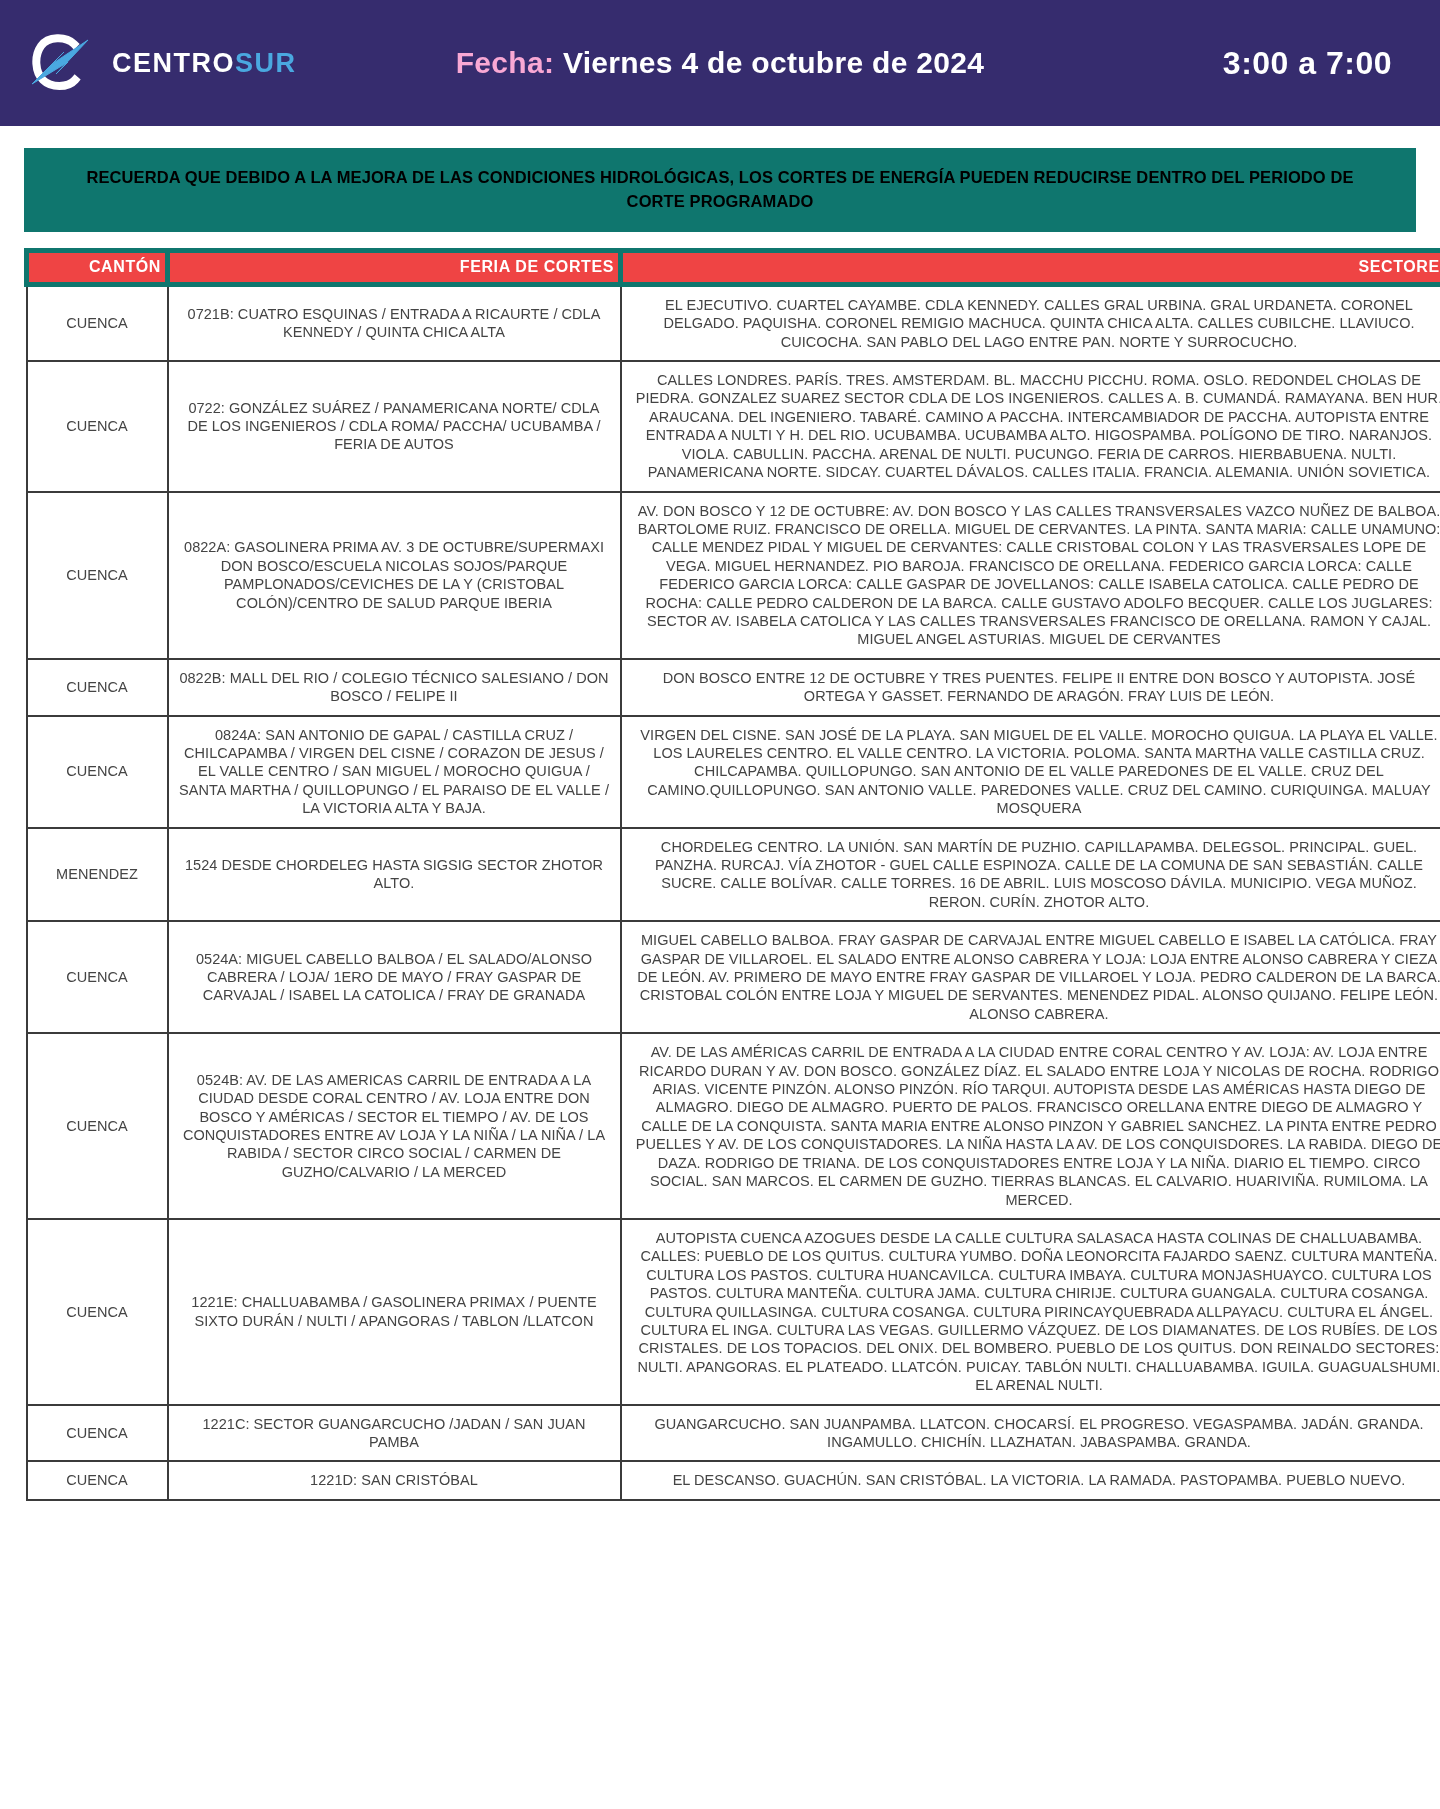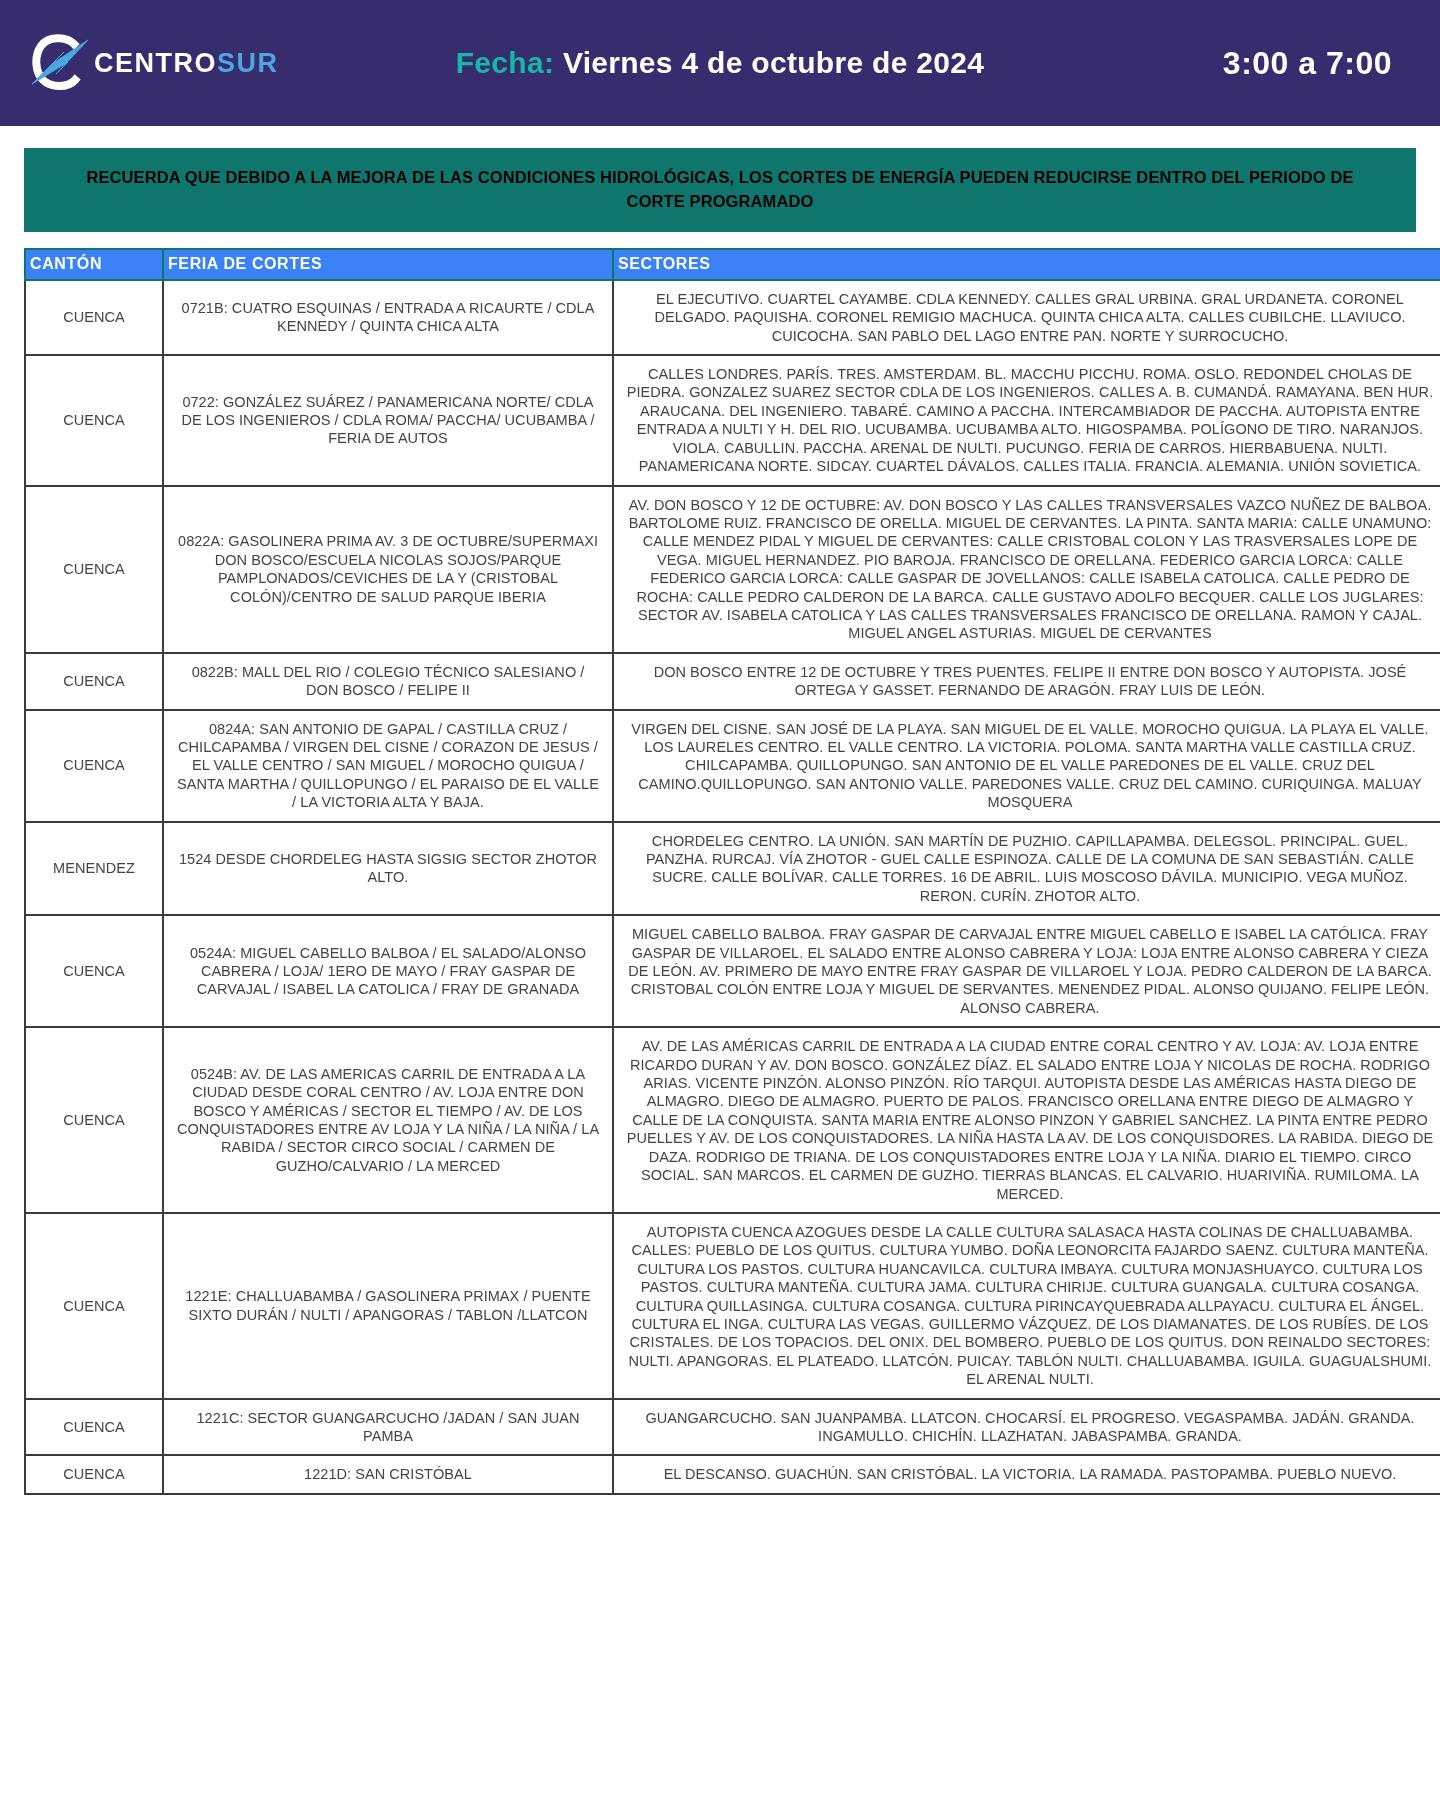--- a/index.html
+++ b/index.html
@@ -35,38 +35,38 @@
     position: relative;
     width: 62px;
     height: 58px;
     flex: 0 0 auto;
   }
   .logo-mark svg { display: block; }
   .logo-word {
     font-size: 27px;
     font-weight: bold;
     letter-spacing: 1.5px;
-    margin-left: 2px;
+    margin-left: 20px;
     white-space: nowrap;
   }
   .logo-word .w1 { color: #ffffff; }
   .logo-word .w2 { color: #4aa8e0; }
 
   .date-block {
     position: absolute;
     left: 0;
     right: 0;
     text-align: center;
     font-size: 30px;
     font-weight: bold;
     color: #ffffff;
     letter-spacing: 0.3px;
     pointer-events: none;
   }
-  .date-block .lbl { color: #14b8a6; }
+  .date-block .lbl { color: #f9a8d4; }
 
   .time-block {
     position: absolute;
     right: 48px;
     font-size: 32px;
     font-weight: bold;
     color: #ffffff;
     letter-spacing: 0.5px;
   }
 
@@ -92,28 +92,28 @@
 
   
   table.cuts {
     margin-top: 16px;
     border-collapse: collapse;
     width: 1392px;
     table-layout: fixed;
     border: 2px solid #3b3b3b;
   }
   table.cuts thead th {
-    background: #3b82f6;
+    background: #ef4444;
     color: #ffffff;
     font-size: 16px;
     font-weight: bold;
     letter-spacing: 0.6px;
     padding: 5px 4px 6px 4px;
-    border: 2px solid #0f766e;
-    text-align: left;
+    border: 5px solid #0f766e;
+    text-align: right;
     vertical-align: middle;
   }
   table.cuts thead th.c-canton { width: 128px; }
   table.cuts thead th.c-zona   { width: 440px; }
   table.cuts thead th.c-sect   { width: 824px; }
 
   table.cuts td {
     border: 2px solid #3b3b3b;
     padding: 9px 10px;
     vertical-align: middle;

